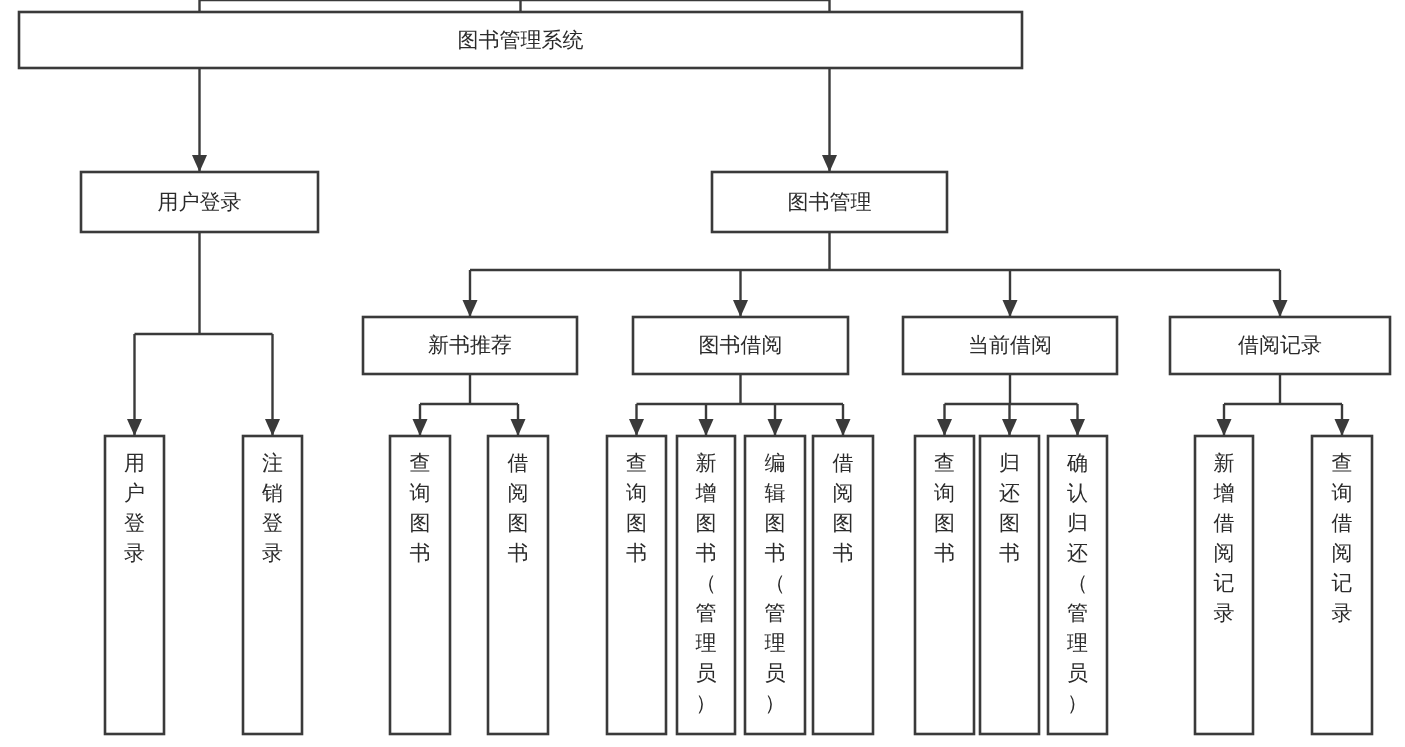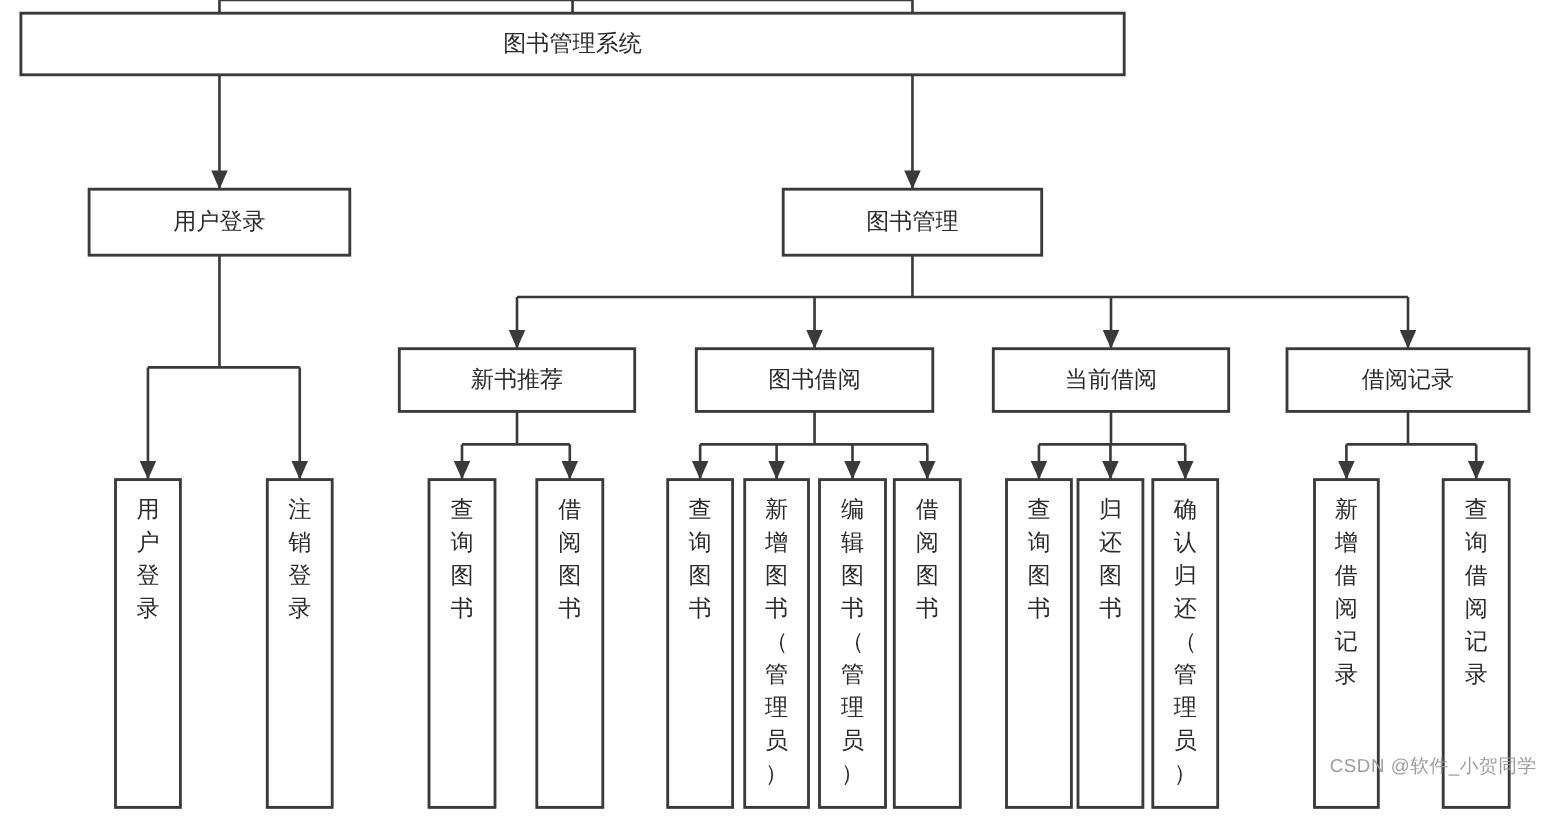--- a/index.html
+++ b/index.html
@@ -203,14 +203,13 @@
         <g>
           <rect x="1195" y="436" width="58" height="298" class="node-box"></rect>
           <text x="1224" y="470" class="node-label-vertical"><tspan x="1224" dy="0">新</tspan><tspan x="1224" dy="30">增</tspan><tspan x="1224" dy="30">借</tspan><tspan x="1224" dy="30">阅</tspan><tspan x="1224" dy="30">记</tspan><tspan x="1224" dy="30">录</tspan></text>
         </g>
         <g>
           <rect x="1312" y="436" width="60" height="298" class="node-box"></rect>
           <text x="1342" y="470" class="node-label-vertical"><tspan x="1342" dy="0">查</tspan><tspan x="1342" dy="30">询</tspan><tspan x="1342" dy="30">借</tspan><tspan x="1342" dy="30">阅</tspan><tspan x="1342" dy="30">记</tspan><tspan x="1342" dy="30">录</tspan></text>
         </g>
       </g>
   </svg>
-  <div class="watermark-text">CSDN @软件_小贺同学</div>
 </div>
 
 </body></html>

